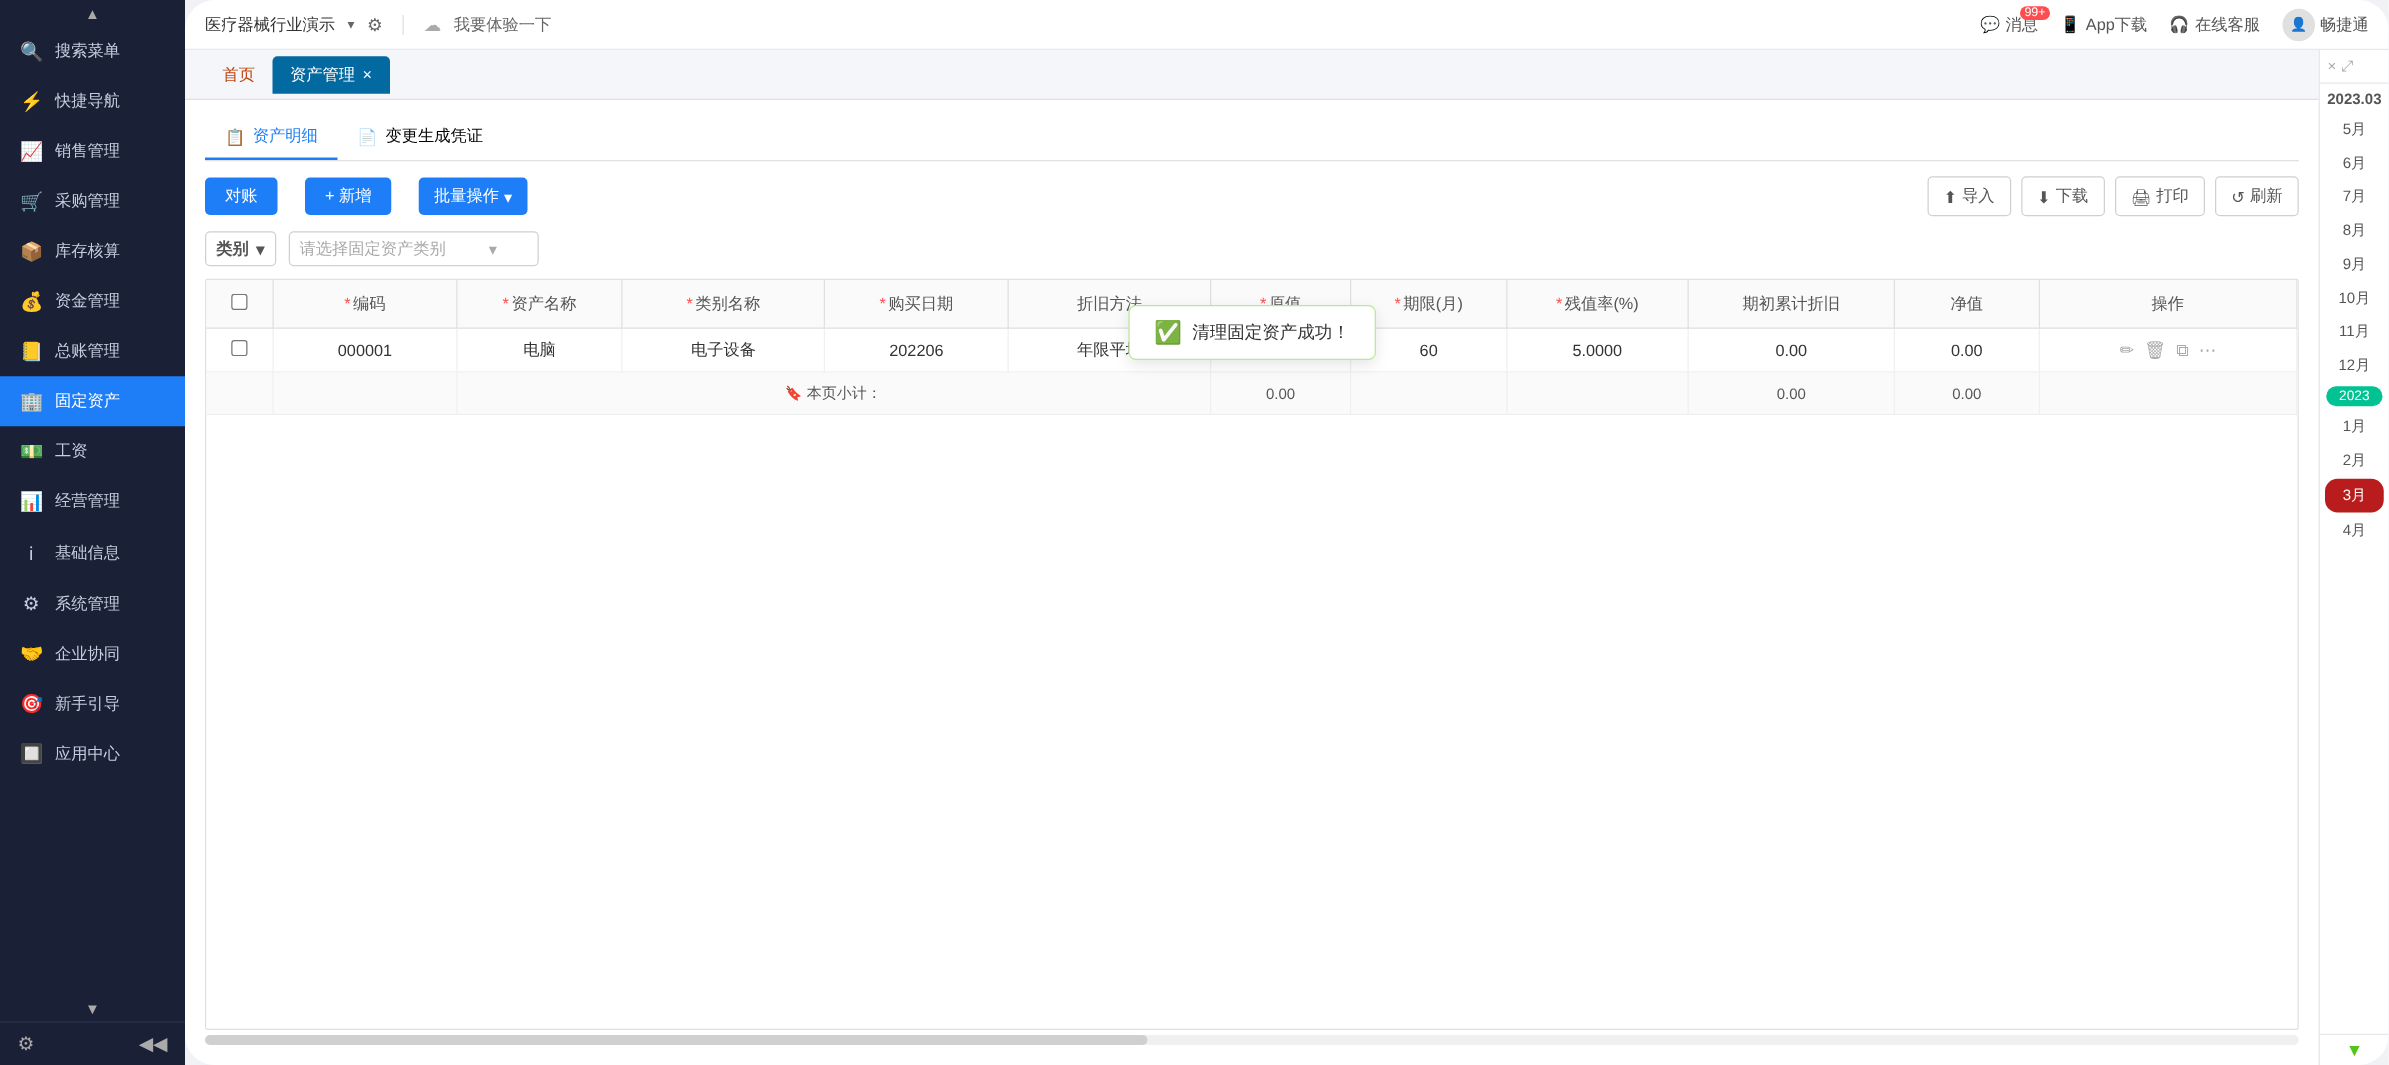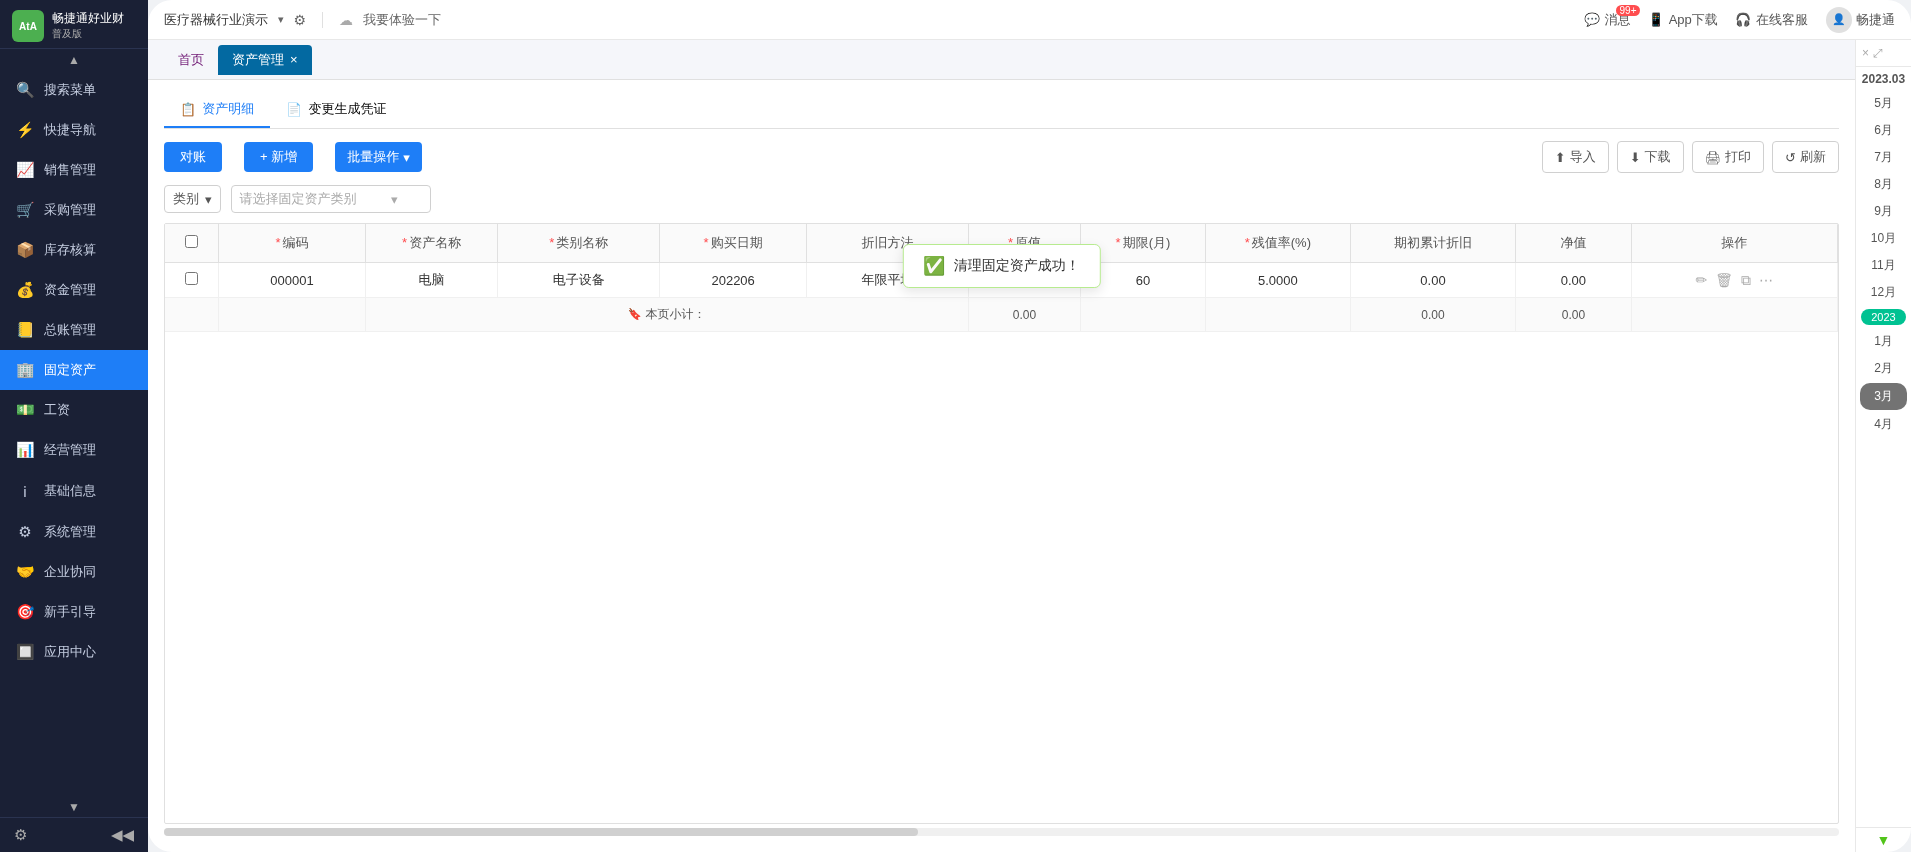--- a/index.html
+++ b/index.html
@@ -37,39 +37,39 @@
     .topbar-service { display: flex; align-items: center; gap: 4px; color: #555; font-size: 13px; cursor: pointer; }
     .topbar-user { display: flex; align-items: center; gap: 4px; color: #555; font-size: 13px; cursor: pointer; }
     .user-avatar { width: 26px; height: 26px; background: #e0e0e0; border-radius: 50%; display: flex; align-items: center; justify-content: center; font-size: 11px; color: #666; }
 
     
     .content-area { flex: 1; display: flex; overflow: hidden; }
     .main-content { flex: 1; display: flex; flex-direction: column; overflow: hidden; }
 
     
     .tab-bar { background: #f5f6fa; border-bottom: 1px solid #e0e0e0; display: flex; align-items: center; padding: 0 16px; height: 40px; flex-shrink: 0; }
-    .tab-home { padding: 6px 14px; color: #701a75; font-size: 13px; cursor: pointer; }
+    .tab-home { padding: 6px 14px; color: #c2410c; font-size: 13px; cursor: pointer; }
     .tab-active { background: #0369a1; color: #fff; border-radius: 4px 4px 0 0; padding: 6px 14px; font-size: 13px; display: flex; align-items: center; gap: 6px; cursor: pointer; }
 
     
     .page { flex: 1; background: #fff; display: flex; flex-direction: column; overflow: hidden; padding: 12px 16px; }
 
     
     .sub-tabs { display: flex; align-items: center; border-bottom: 1px solid #e0e0e0; margin-bottom: 12px; }
     .sub-tab { padding: 8px 16px; cursor: pointer; font-size: 13px; display: flex; align-items: center; gap: 6px; border-bottom: 2px solid transparent; }
     .sub-tab.active { border-bottom: 2px solid #1e7ef7; color: #1e7ef7; }
 
     
     .toolbar { display: flex; align-items: center; gap: 22px; margin-bottom: 12px; }
     .toolbar-right { margin-left: auto; display: flex; align-items: center; gap: 8px; }
     .btn-primary { background: #1e7ef7; color: #fff; border: none; padding: 6px 16px; border-radius: 4px; cursor: pointer; font-size: 13px; }
     .btn-default { background: #fff; color: #555; border: 1px solid #d0d0d0; padding: 6px 12px; border-radius: 4px; cursor: pointer; font-size: 13px; display: flex; align-items: center; gap: 4px; }
     .btn-batch { background: #1e7ef7; color: #fff; border: none; padding: 6px 12px; border-radius: 4px; cursor: pointer; font-size: 13px; display: flex; align-items: center; gap: 4px; }
     .filter-row { display: flex; align-items: center; gap: 10px; margin-bottom: 10px; }
-    .filter-select { border: 1px solid #d0d0d0; border-radius: 4px; padding: 4px 8px; font-size: 13px; color: #555; display: flex; align-items: center; gap: 6px; cursor: pointer; background: #fff; }
+    .filter-select { border: 1px solid #d0d0d0; border-radius: 4px; padding: 4px 8px; font-size: 13px; color: #555; display: flex; align-items: center; gap: 6px; cursor: pointer; background: #fff; font-weight: bold; }
     .filter-dropdown { border: 1px solid #d0d0d0; border-radius: 4px; padding: 4px 32px 4px 8px; font-size: 13px; color: #aaa; display: flex; align-items: center; justify-content: space-between; cursor: pointer; background: #fff; width: 200px; }
 
     
     .table-wrap { flex: 1; overflow: auto; border: 1px solid #e0e0e0; border-radius: 2px; }
     table { width: 100%; border-collapse: collapse; font-size: 13px; }
     thead tr { background: #fafafa; }
     th { padding: 10px 8px; text-align: center; color: #555; font-weight: 500; border-bottom: 1px solid #e0e0e0; border-right: 1px solid #e0e0e0; white-space: nowrap; }
     td { padding: 8px 20px; text-align: center; color: #333; border-bottom: 1px solid #f0f0f0; border-right: 1px solid #f0f0f0; white-space: nowrap; }
     .required-star { color: #ff4d4f; margin-right: 2px; }
     .subtotal-row td { color: #555; font-size: 12px; background: #fafafa; }
@@ -90,37 +90,28 @@
 
     .checkbox-cell { width: 30px; }
     input[type="checkbox"] { cursor: pointer; }
 
     .right-panel-container { width: 56px; background: #fff; border-left: 1px solid #e8e8e8; display: flex; flex-direction: column; }
     .rp-top { display: flex; align-items: center; justify-content: space-between; padding: 6px 6px; border-bottom: 1px solid #e8e8e8; }
     .rp-icons { display: flex; gap: 4px; }
     .rp-icon { font-size: 12px; color: #aaa; cursor: pointer; }
     .rp-months { flex: 1; overflow: hidden; display: flex; flex-direction: column; align-items: center; }
     .rp-month { font-size: 12px; color: #555; padding: 5px 0; width: 100%; text-align: center; cursor: pointer; }
-    .rp-month.current { background: #737373; color: #fff; border-radius: 10px; margin: 1px 4px; width: calc(100% - 8px); }
+    .rp-month.current { background: #b91c1c; color: #fff; border-radius: 10px; margin: 1px 4px; width: calc(100% - 8px); }
     .rp-year-badge { background: #00c292; color: #fff; border-radius: 10px; padding: 2px 10px; font-size: 11px; margin: 3px auto; }
     .rp-bottom { border-top: 1px solid #e8e8e8; padding: 4px; text-align: center; }
   </style>
 </head>
 <body>
 
 <div class="sidebar">
-  <div class="sidebar-logo">
-    <div class="sidebar-logo-icon">
-      <span>AtA</span>
-    </div>
-    <div>
-      <div class="sidebar-logo-text">畅捷通好业财</div>
-      <div class="sidebar-logo-sub">普及版</div>
-    </div>
-  </div>
   <div style="text-align:center;padding:3px;cursor:pointer;">
     <span style="color:#aaa;font-size:12px;">▲</span>
   </div>
   <div class="sidebar-scroll">
 
     <div class="sidebar-item">
       <span class="sidebar-icon">🔍</span>
       <span>搜索菜单</span>
     </div>
     <div class="sidebar-item">

